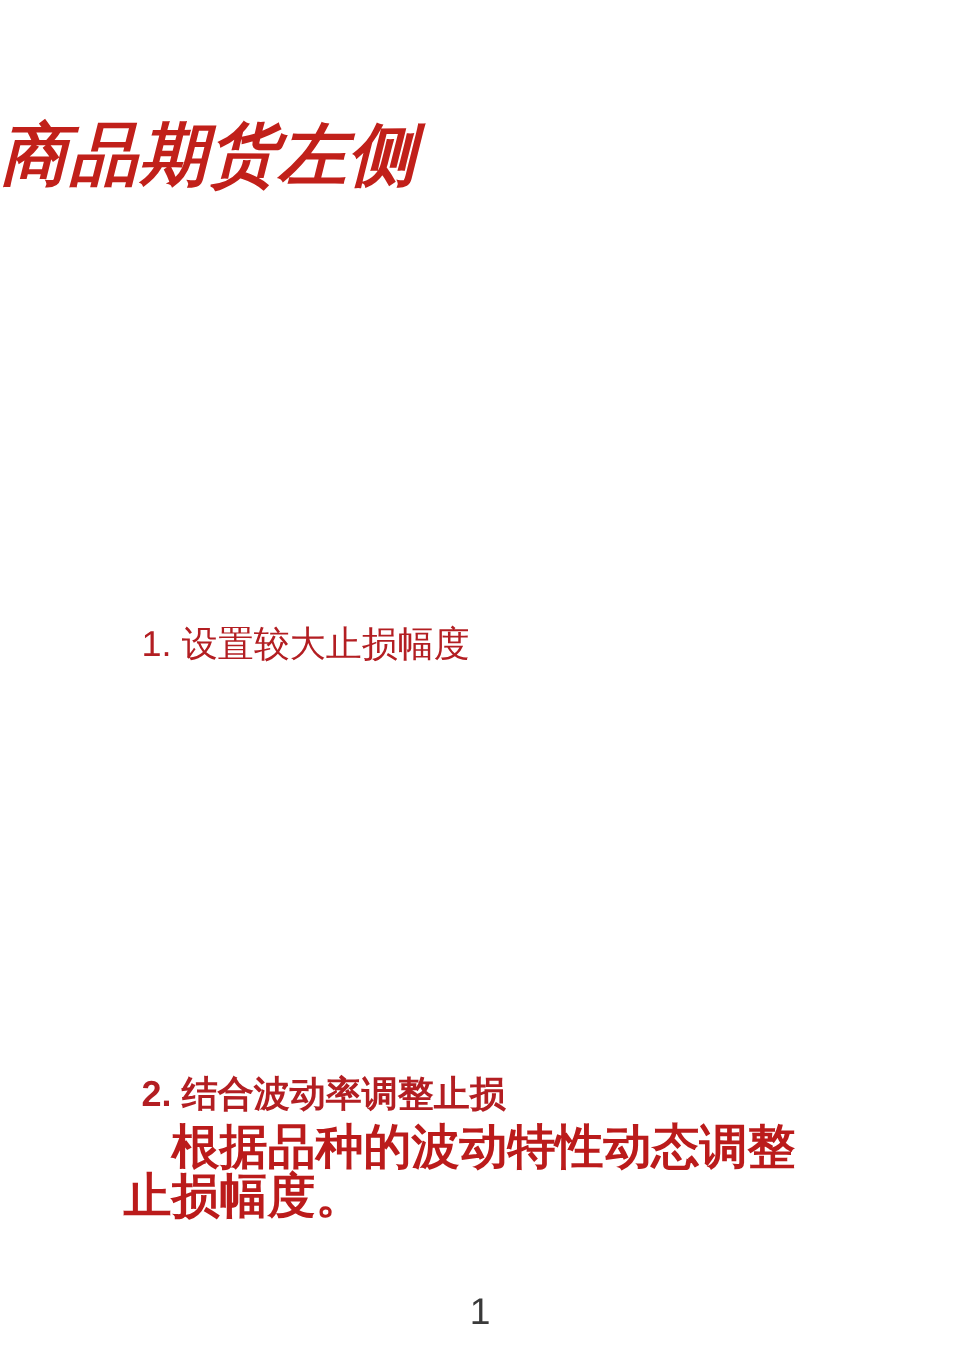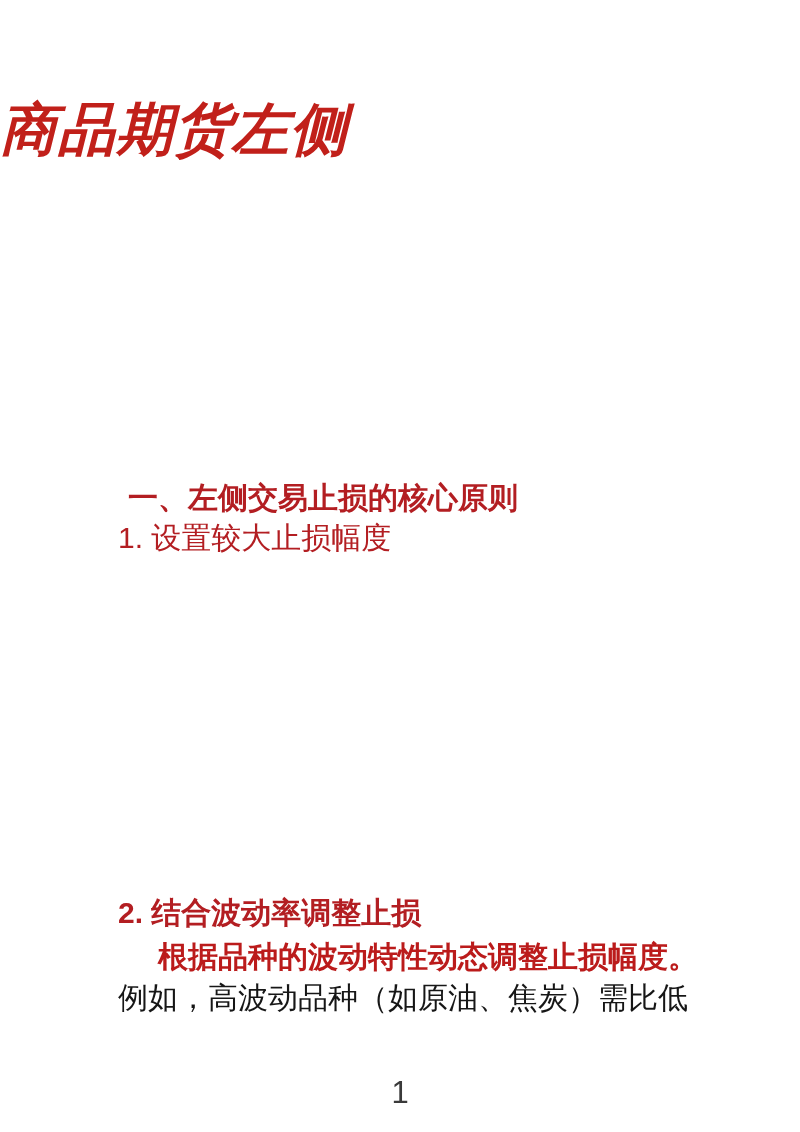--- a/index.html
+++ b/index.html
@@ -68,23 +68,23 @@
     top: 894px;
     left: 118px;
     font-size: 30px;
     line-height: 38px;
     font-weight: 700;
     color: var(--heading-red, #b31e22);
   }
   .paragraph-2 {
     position: absolute;
     top: 936px;
-    left: 118px;
+    left: 103px;
     width: 588px;
-    font-size: 30px;
+    font-size: 40px;
     line-height: 41px;
     color: var(--body-black, #161616);
     white-space: pre-line;
     text-indent: 40px;
   }
   .seg-normal {
     color: var(--body-black, #161616);
     font-weight: 400;
   }
   .seg-emphasis {
@@ -105,25 +105,24 @@
 </head>
 <body>
 
 <div class="page">
 
   <div class="doc-title">
     <div>商品期货左侧</div>
   </div>
 
 
-  <div class="heading-main">一、左侧交易止损的核心原则</div>
 
   <div class="heading-sub-1">1. 设置较大止损幅度</div>
 
 
   <div class="heading-sub-2">2. 结合波动率调整止损</div>
 
   <div class="paragraph-2"><span class="seg-emphasis">根据品种的波动特性动态调整止损幅度。
-</span><span class="seg-normal">例如，高波动品种（如原油、焦炭）需比低</span></div>
+</span></div>
 
   <div class="page-number">1</div>
 
 </div>
 
 </body></html>

